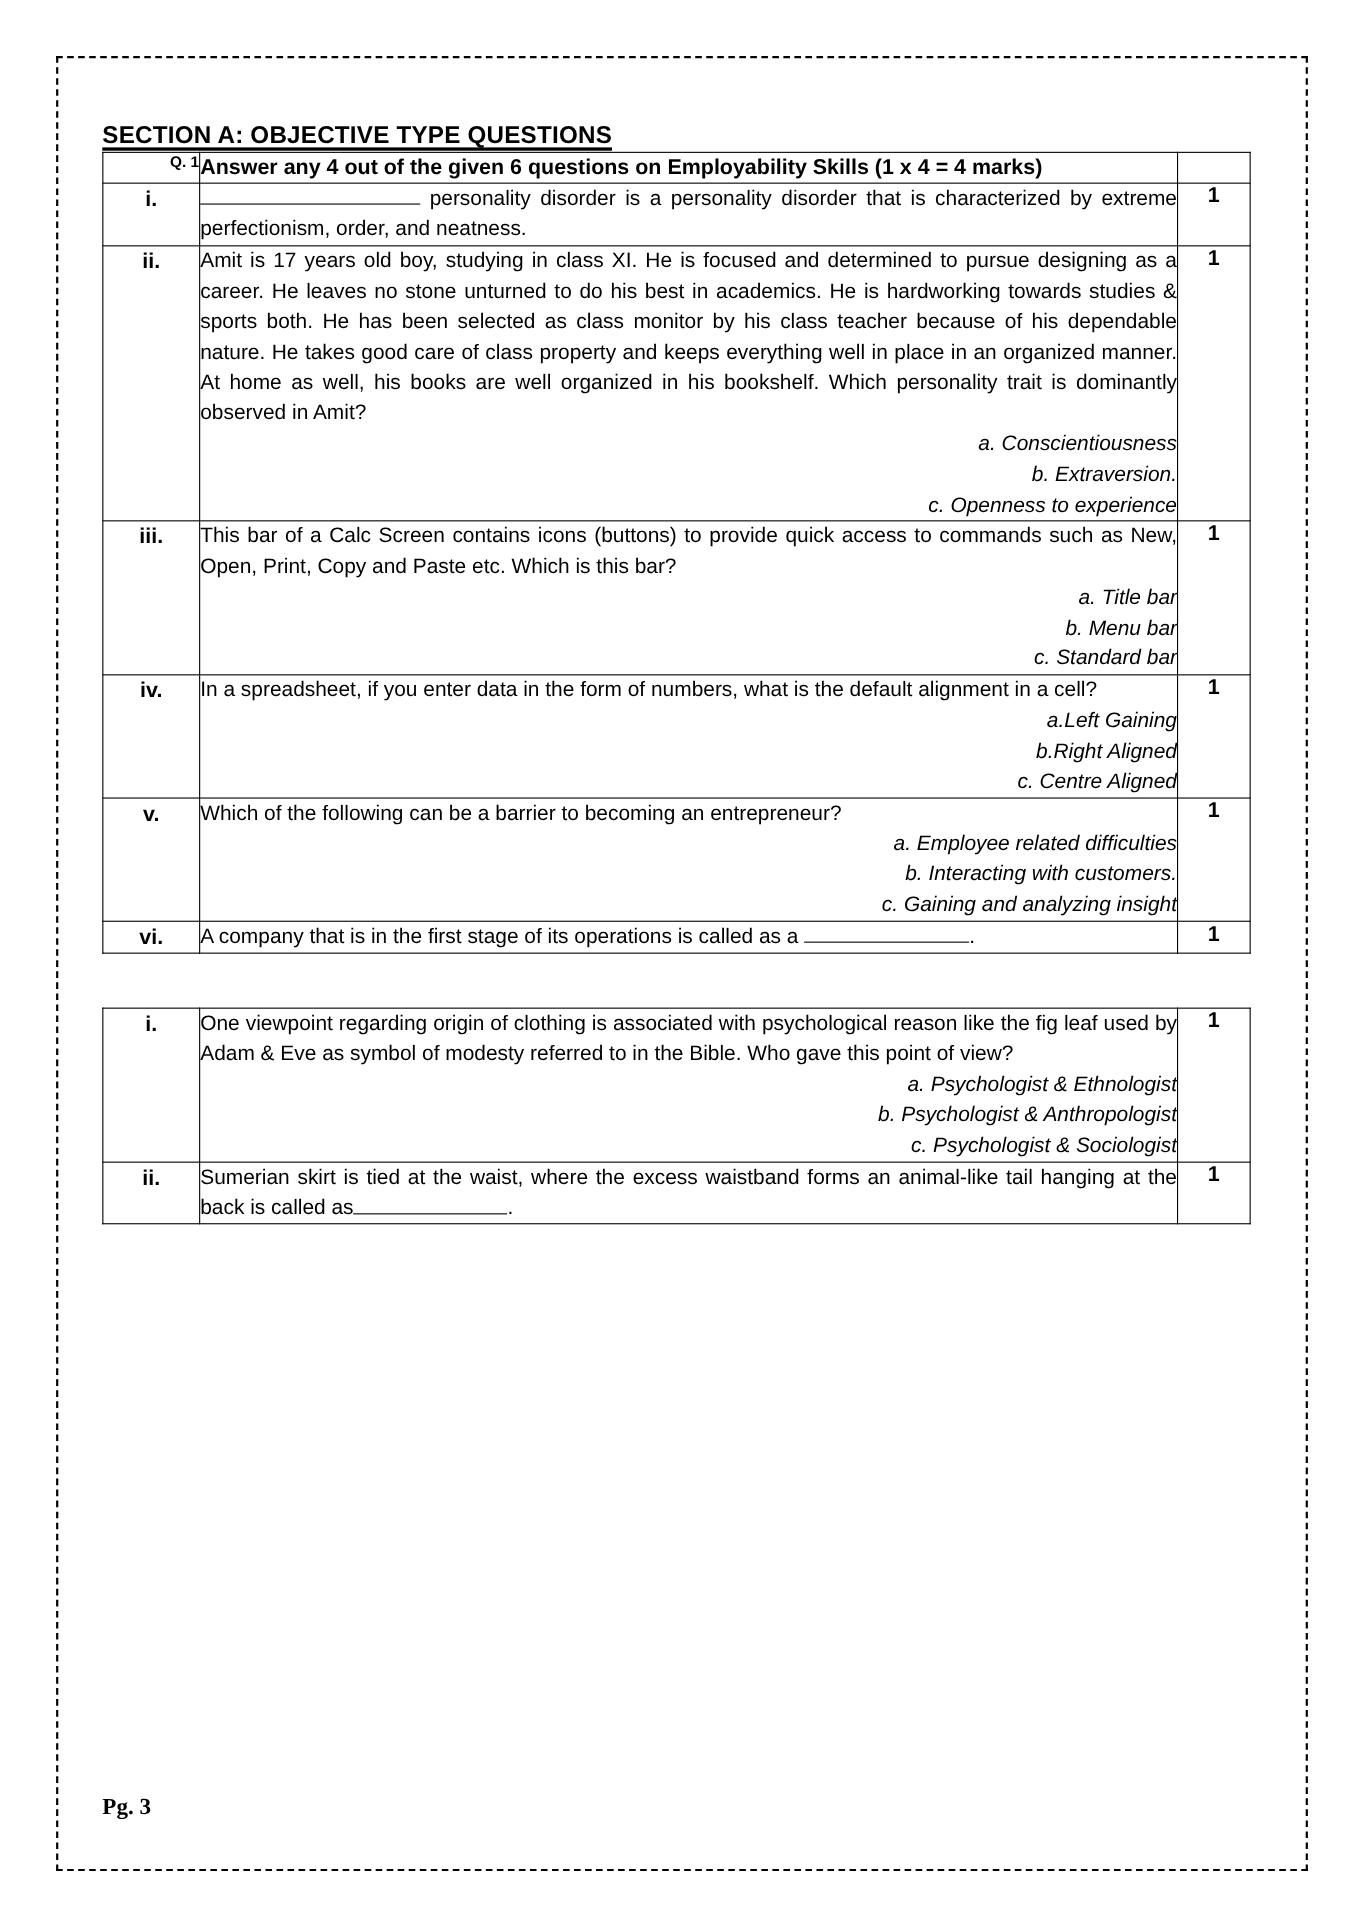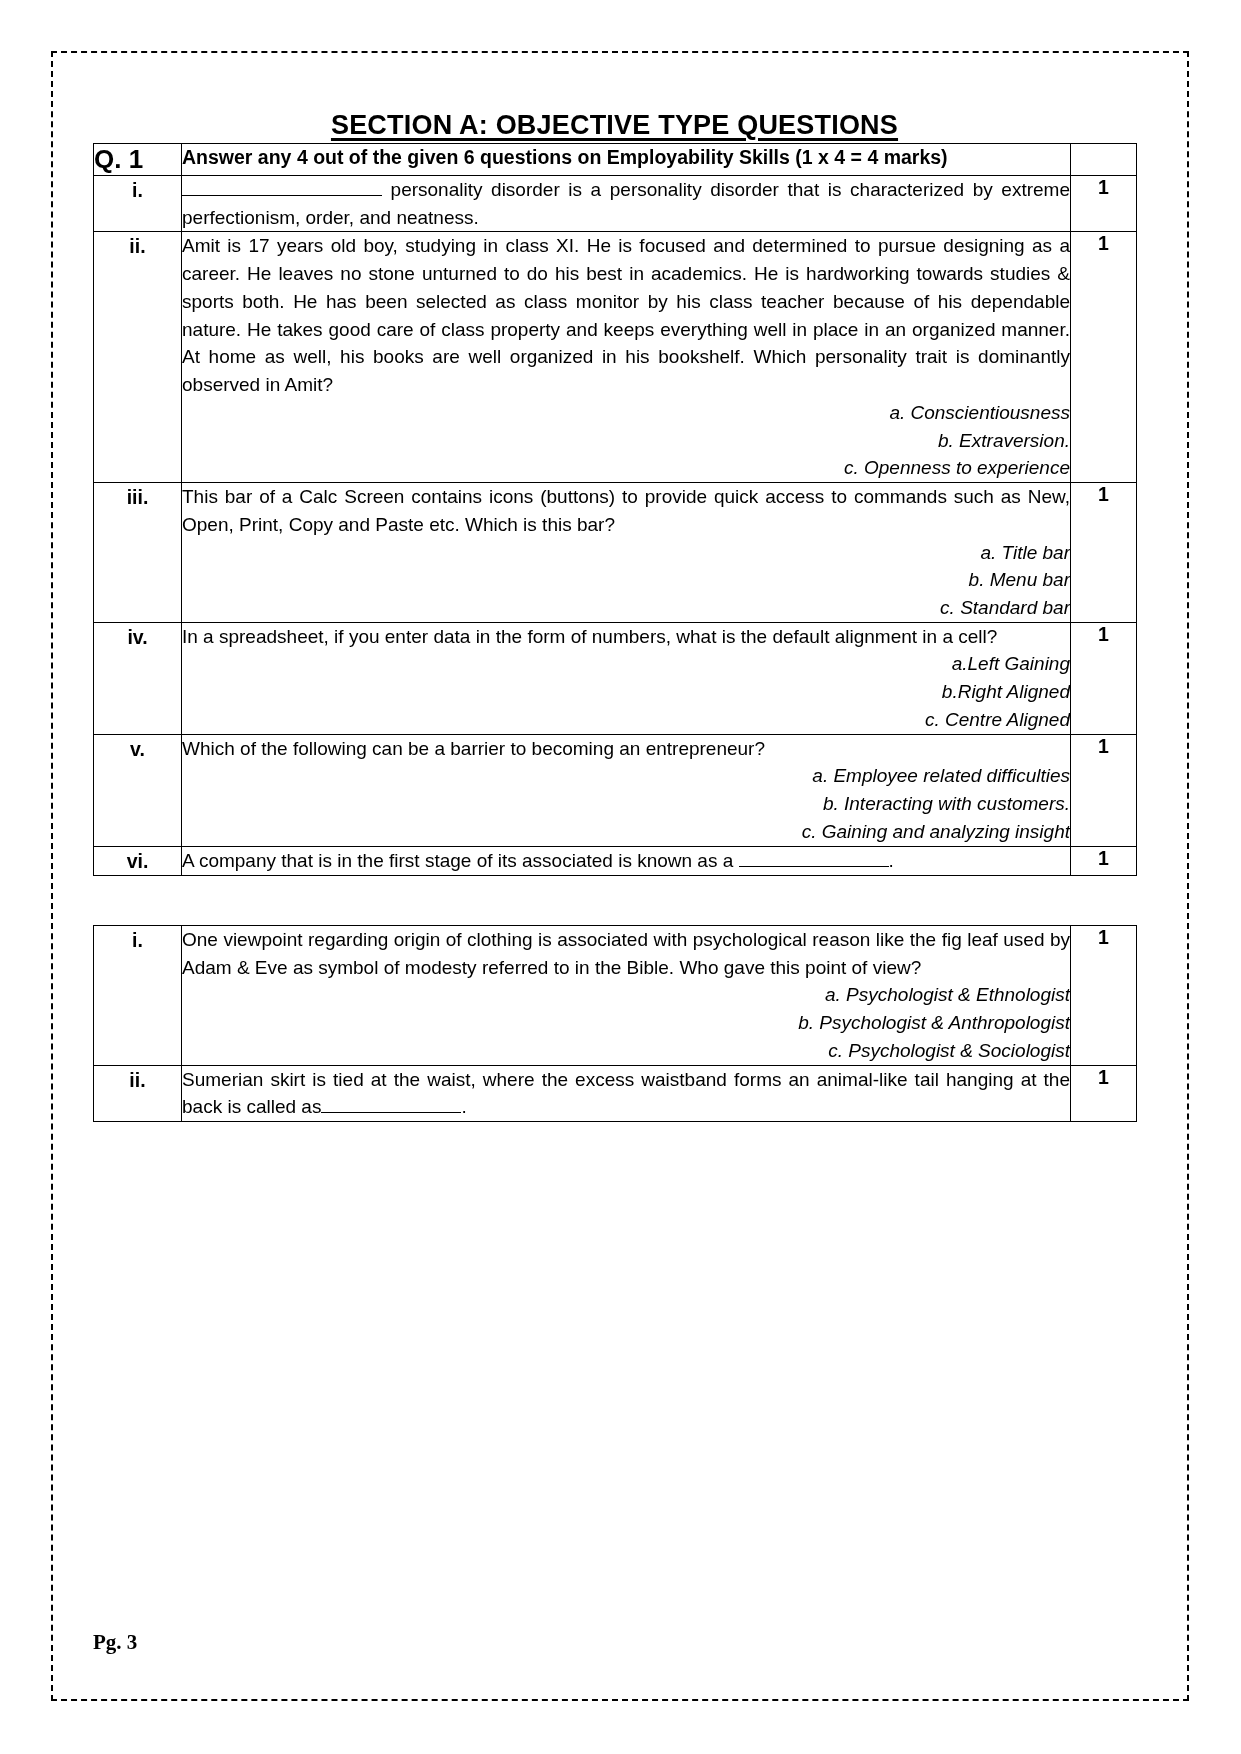--- a/index.html
+++ b/index.html
@@ -27,22 +27,22 @@
   }
 
   .page-inner {
     position: absolute;
     left: 93px;
     top: 51px;
     width: 1043px;
   }
 
   .section-title {
-    text-align: center;
-    font-size: 27px;
+    text-align: left;
+    font-size: 22px;
     font-weight: bold;
     letter-spacing: 0.2px;
     margin-top: 59px;
     margin-bottom: 0;
     padding-bottom: 2px;
   }
   .section-title span {
     text-decoration: underline;
     text-underline-offset: 4px;
     text-decoration-thickness: 2.5px;
@@ -82,23 +82,23 @@
     font-size: 19.5px;
     padding: 7px 4px 6px 4px;
   }
   td.header-body {
     font-weight: bold;
     font-size: 19.5px;
     padding: 6px 10px 6px 10px;
     line-height: 1.4;
   }
   td.header-num {
-    text-align: left;
-    font-weight: bold;
-    font-size: 26px;
+    text-align: right;
+    font-weight: bold;
+    font-size: 14px;
     padding: 6px 4px 6px 4px;
   }
   td.header-marks {
     border: 1.3px solid #000000;
   }
 
   .para {
     text-align: justify;
     text-justify: inter-word;
     margin: 0;
@@ -222,21 +222,21 @@
             <li>b. Interacting with customers.</li>
             <li>c. Gaining and analyzing insight</li>
           </ul>
         </td>
         <td class="marks">1</td>
       </tr>
 
       <tr>
         <td class="num">vi.</td>
         <td class="body cell-pad-bottom">
-          <p class="para-left"><span>A company that is in the first stage of its associated is known as a </span><span class="blank-line blank-med"></span><span>.</span></p>
+          <p class="para-left"><span>A company that is in the first stage of its operations is called as a </span><span class="blank-line blank-med"></span><span>.</span></p>
         </td>
         <td class="marks">1</td>
       </tr>
     </tbody>
   </table>
 
   <div class="table-gap"></div>
 
   <table class="qtable">
     <colgroup>

